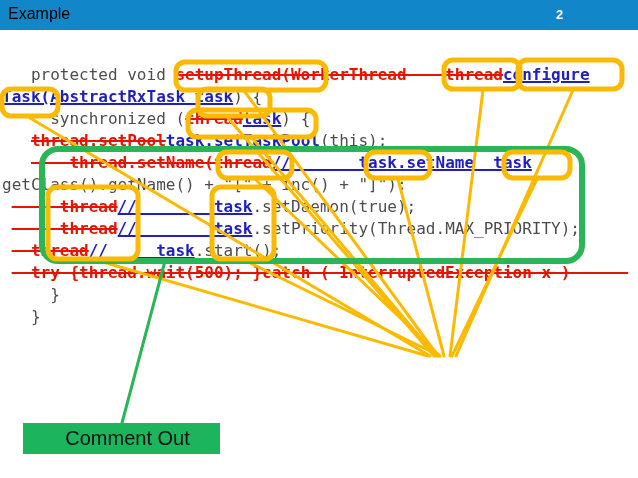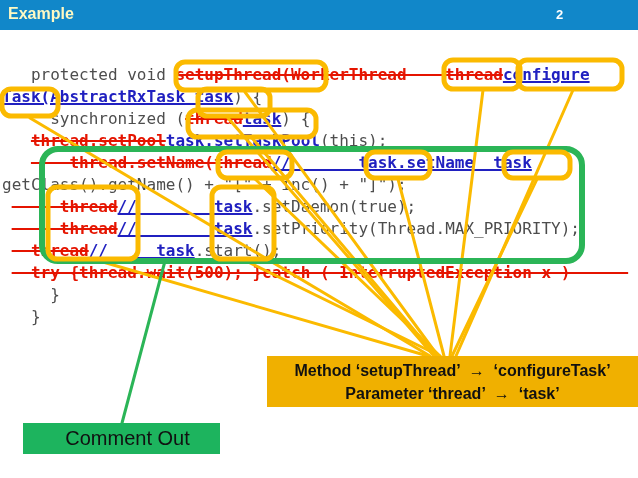--- a/index.html
+++ b/index.html
@@ -2,21 +2,21 @@
 <html><head>
 <meta charset="utf-8">
 <style>
   html,body{margin:0;padding:0;}
   body{width:638px;height:478px;background:#ffffff;overflow:hidden;position:relative;
        font-family:"Liberation Sans",sans-serif;}
   .slide{position:absolute;inset:0;width:638px;height:478px;background:#fff;}
 
   
   .header{position:absolute;left:0;top:0;width:638px;height:30px;background:#1187c9;}
-  .header .title{position:absolute;left:8px;top:5px;color:#fef9c3;font-weight:bold;font-size:16px;}
+  .header .title{position:absolute;left:8px;top:5px;color:#000000;font-weight:normal;font-size:16px;}
   .header .pagenum{position:absolute;left:556px;top:7px;color:#fff;font-size:13px;font-weight:bold;}
 
   
   .code{position:absolute;left:2px;top:64px;width:636px;
         font-family:"DejaVu Sans Mono",monospace;font-size:16px;line-height:22px;
         color:#4d4d4d;white-space:pre;}
   .code .row{height:22px;}
   .code .d{color:#e51400;font-weight:bold;text-decoration:line-through;
            text-decoration-thickness:2px;text-decoration-color:#e51400;}
   .code .i{color:#2020c0;font-weight:bold;text-decoration:underline;
@@ -68,22 +68,18 @@
       <rect x="2" y="89" width="56" height="27" rx="9" fill="none" stroke="#fbba00" stroke-width="5"></rect>
       <rect x="198" y="89" width="72" height="27" rx="9" fill="none" stroke="#fbba00" stroke-width="5"></rect>
       <rect x="188" y="110" width="128" height="27" rx="9" fill="none" stroke="#fbba00" stroke-width="5"></rect>
       <rect x="218" y="152" width="74" height="26" rx="9" fill="none" stroke="#fbba00" stroke-width="5"></rect>
       <rect x="366" y="152" width="64" height="26" rx="9" fill="none" stroke="#fbba00" stroke-width="5"></rect>
       <rect x="504" y="152" width="66" height="26" rx="9" fill="none" stroke="#fbba00" stroke-width="5"></rect>
       <rect x="48" y="187" width="90" height="72" rx="9" fill="none" stroke="#fbba00" stroke-width="5"></rect>
       <rect x="212" y="187" width="62" height="72" rx="9" fill="none" stroke="#fbba00" stroke-width="5"></rect>
     </svg>
 
-  <div class="annotation-card">
-    <div>Method ‘setupThread’  →  ‘configureTask’</div>
-    <div>Parameter ‘thread’  →  ‘task’</div>
-  </div>
 
   <div class="comment-card">
     <div>Comment Out</div>
   </div>
 
 </div>
 
 </body></html>

